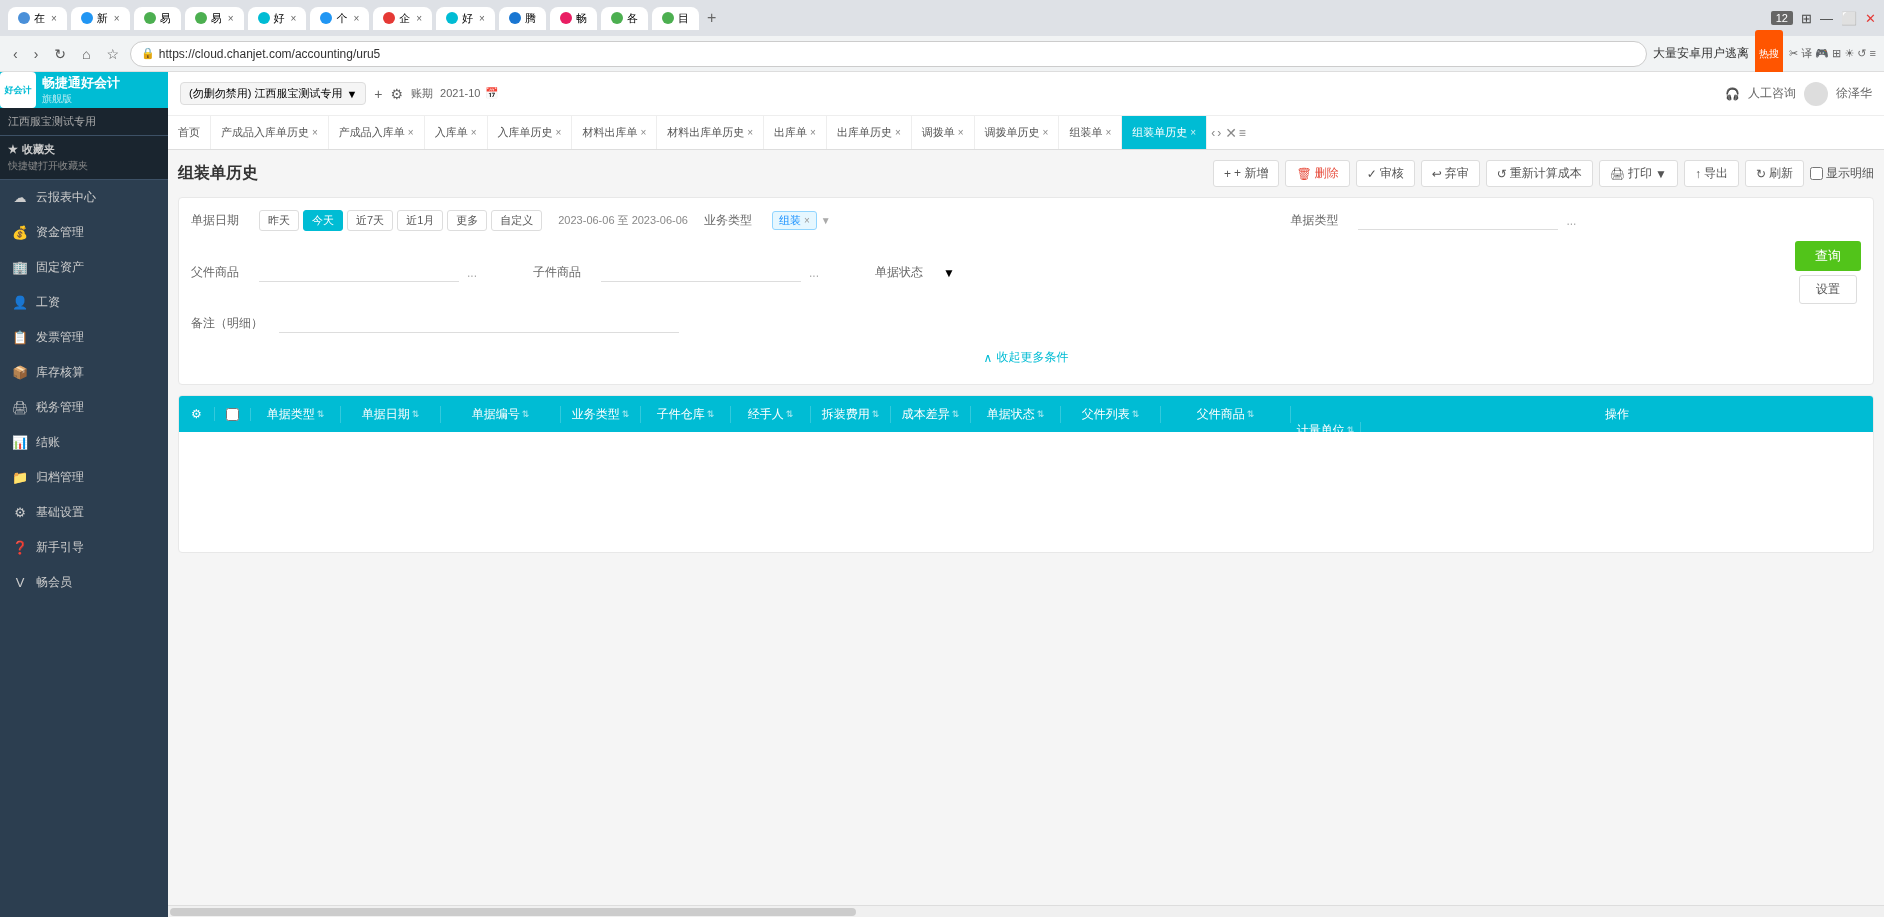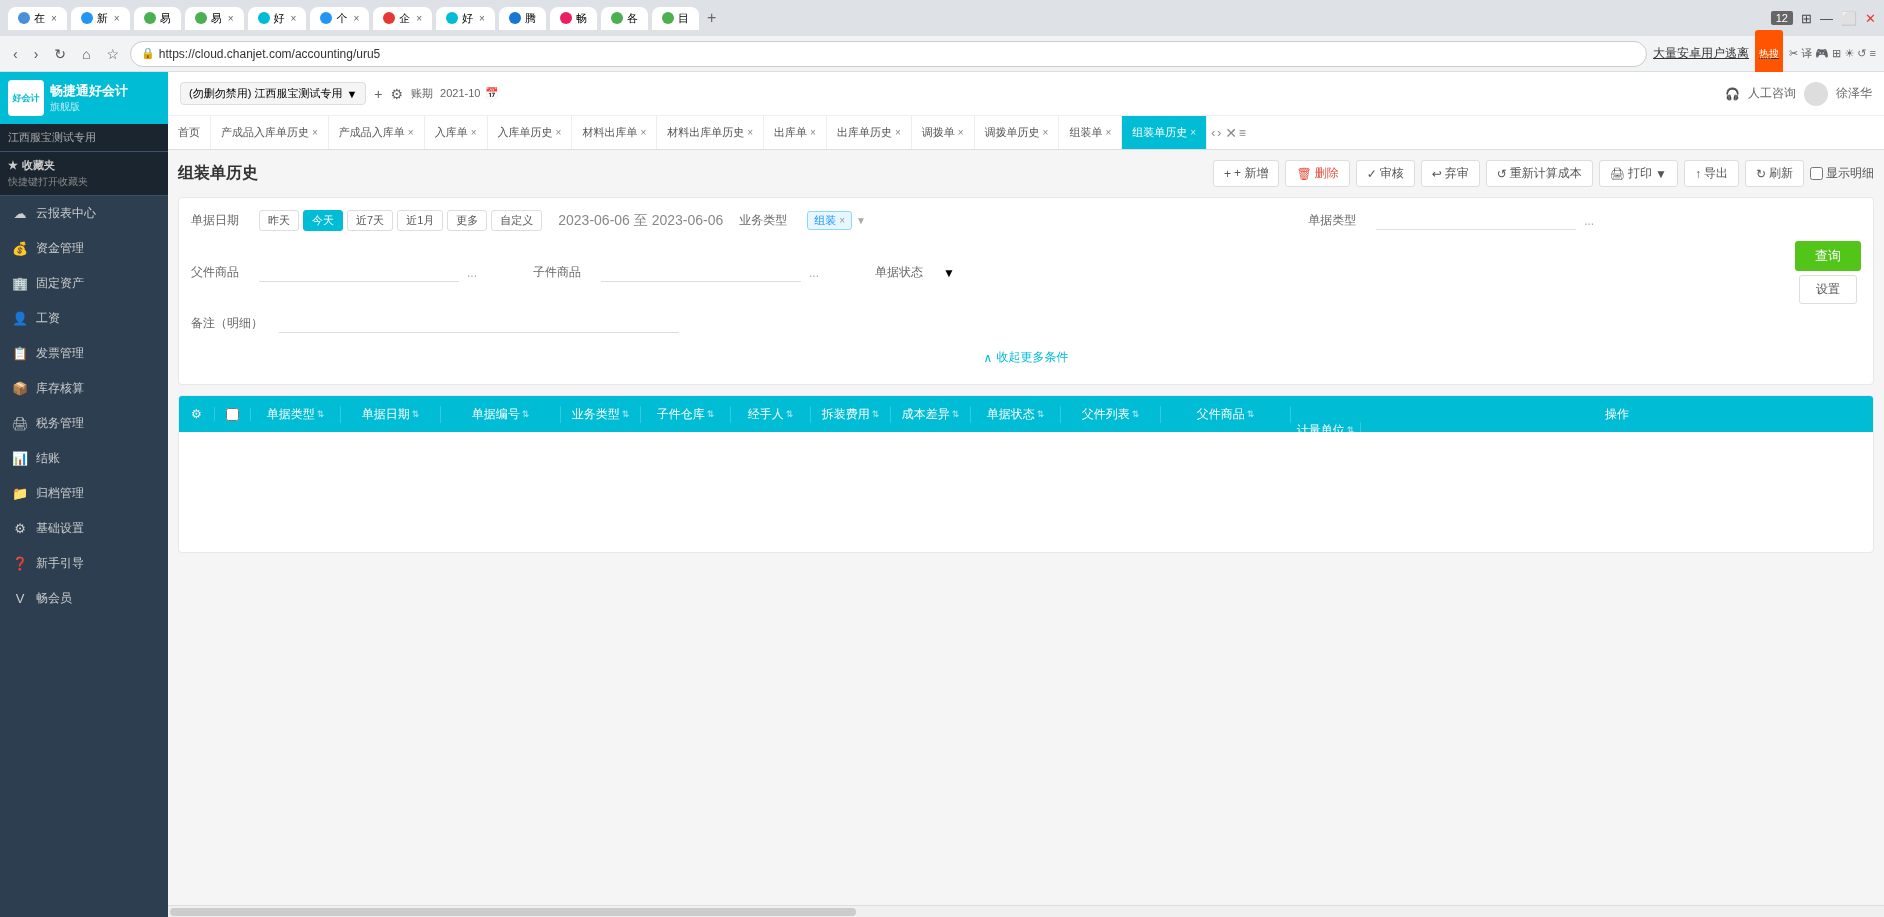--- a/index.html
+++ b/index.html
@@ -10,29 +10,29 @@
     .browser-tab { background: #fff; border-radius: 8px 8px 0 0; padding: 4px 10px; font-size: 11px; display: flex; align-items: center; gap: 4px; max-width: 120px; white-space: nowrap; overflow: hidden; }
     .browser-tab.active { background: #fff; }
     .tab-close { color: #666; cursor: pointer; font-size: 10px; margin-left: 2px; }
     .browser-tab-add { background: none; border: none; font-size: 16px; color: #666; cursor: pointer; padding: 0 4px; }
     .browser-win-controls { margin-left: auto; display: flex; gap: 8px; align-items: center; font-size: 13px; color: #444; }
 
     .browser-toolbar { background: #f1f3f4; height: 36px; display: flex; align-items: center; padding: 0 8px; gap: 6px; border-bottom: 1px solid #ddd; }
     .nav-btn { background: none; border: none; cursor: pointer; color: #555; font-size: 14px; padding: 2px 5px; border-radius: 4px; }
     .address-bar { flex: 1; background: #fff; border: 1px solid #ccc; border-radius: 20px; height: 26px; display: flex; align-items: center; padding: 0 10px; font-size: 12px; color: #333; }
     .address-lock { color: #4caf50; margin-right: 4px; font-size: 11px; }
-    .search-area { display: flex; align-items: center; gap: 4px; font-size: 12px; color: #333; text-decoration: underline; }
+    .search-area { display: flex; align-items: center; gap: 4px; font-size: 12px; color: #333; }
     .hot-tag { background: #ff5500; color: white; font-size: 10px; padding: 17px 4px; border-radius: 3px; margin-left: 2px; }
 
     
     .app-container { display: flex; height: calc(917px - 72px); }
 
     
     .sidebar { width: 168px; background: #2c3e50; display: flex; flex-direction: column; flex-shrink: 0; }
-    .sidebar-header { background: #00bcd4; padding: 8px; display: flex; align-items: center; gap: 6px; }
+    .sidebar-header { background: #00bcd4; display: flex; align-items: center; gap: 6px; }
     .sidebar-logo { width: 36px; height: 36px; background: #fff; border-radius: 4px; display: flex; align-items: center; justify-content: center; font-size: 10px; color: #00bcd4; font-weight: bold; }
     .sidebar-title { color: #fff; font-size: 13px; font-weight: bold; }
     .sidebar-subtitle { color: rgba(255,255,255,0.7); font-size: 10px; }
     .sidebar-company { background: #1a252f; padding: 6px 8px; border-bottom: 1px solid #3d5166; }
     .sidebar-company-name { color: #aaa; font-size: 11px; }
     .sidebar-favorites { background: #1a252f; padding: 6px 8px; border-bottom: 1px solid #3d5166; }
     .fav-title { color: #ccc; font-size: 11px; font-weight: bold; display: flex; align-items: center; gap: 4px; }
     .fav-sub { color: #888; font-size: 10px; margin-top: 2px; }
     .sidebar-nav { flex: 1; overflow-y: auto; }
     .nav-item { display: flex; align-items: center; gap: 8px; padding: 9px 12px; color: #ccc; cursor: pointer; font-size: 12px; }
@@ -65,21 +65,21 @@
     .action-btn { display: flex; align-items: center; gap: 3px; padding: 4px 10px; border: 1px solid #ddd; background: #fff; border-radius: 3px; font-size: 12px; color: #555; cursor: pointer; }
     .action-btn-danger { color: #e74c3c; }
 
     
     .filter-area { background: #fff; border: 1px solid #e8e8e8; border-radius: 4px; padding: 12px; margin-bottom: 10px; }
     .filter-row { display: flex; align-items: center; gap: 16px; margin-bottom: 10px; }
     .filter-label { color: #666; font-size: 12px; white-space: nowrap; min-width: 60px; }
     .filter-date-options { display: flex; align-items: center; gap: 4px; }
     .date-btn { padding: 2px 8px; border: 1px solid #ddd; border-radius: 3px; font-size: 11px; cursor: pointer; background: #fff; color: #555; }
     .date-btn.active { background: #00bcd4; color: #fff; border-color: #00bcd4; }
-    .date-range { font-size: 14px; color: #888; margin-left: 8px; }
+    .date-range { font-size: 11px; color: #888; margin-left: 8px; }
     .filter-tag-container { display: flex; align-items: center; gap: 4px; flex: 1; }
     .filter-tag { background: #e6f7ff; border: 1px solid #91d5ff; border-radius: 3px; padding: 1px 6px; font-size: 11px; color: #1890ff; display: flex; align-items: center; gap: 3px; }
     .filter-tag-x { cursor: pointer; color: #999; font-size: 10px; }
     .filter-dropdown { display: flex; align-items: center; gap: 2px; cursor: pointer; }
     .filter-arrow { color: #aaa; font-size: 10px; }
     .filter-input { border: none; border-bottom: 1px solid #ddd; outline: none; font-size: 12px; padding: 2px 4px; width: 200px; }
     .filter-dots { color: #aaa; cursor: pointer; }
     .collapse-btn { display: flex; align-items: center; justify-content: center; gap: 4px; color: #00bcd4; font-size: 12px; cursor: pointer; padding: 6px; }
 
     

